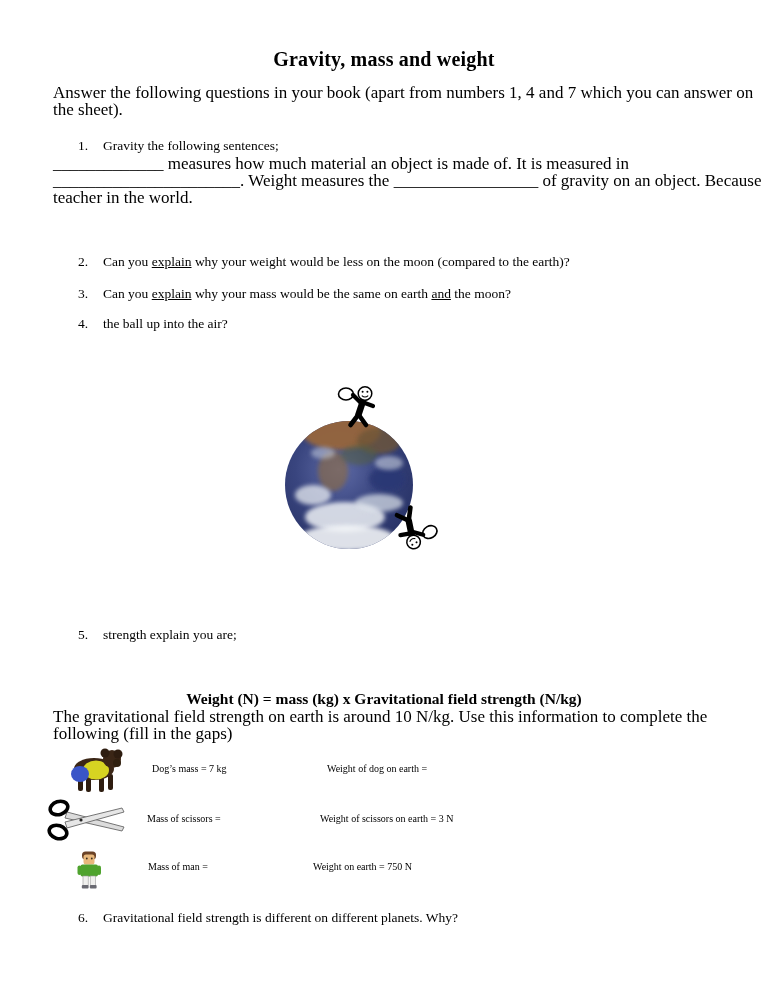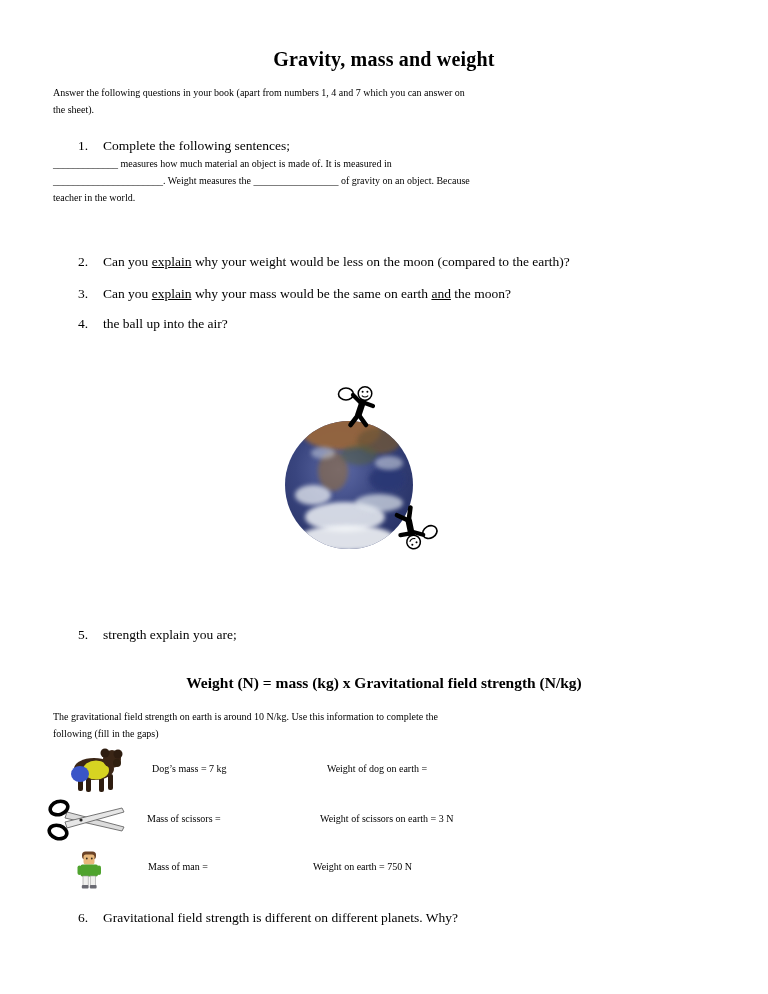--- a/index.html
+++ b/index.html
@@ -1,47 +1,47 @@
 <!DOCTYPE html>
 <html><head>
 <meta charset="utf-8">
 <style>
   html,body{margin:0;padding:0;}
   body{width:768px;height:994px;background:#ffffff;}
   .page{position:relative;width:768px;height:992px;background:#ffffff;
         font-family:"Liberation Serif",serif;color:#000;overflow:hidden;}
   .title{position:absolute;left:0;right:0;top:48px;margin:0;text-align:center;
          font-size:20px;font-weight:700;letter-spacing:.2px;}
-  .para{position:absolute;left:53px;font-size:10px;line-height:16.8px;}
+  .para{position:absolute;left:53px;font-size:17px;line-height:16.8px;}
   .para div{white-space:nowrap;}
   .qrow{position:absolute;left:78px;font-size:13.5px;line-height:16.8px;display:flex;}
   .qnum{width:25px;flex:none;}
   .qtext{white-space:nowrap;}
   .qtext div{white-space:nowrap;}
   .u{text-decoration:underline;}
-  .formula{position:absolute;left:0;right:0;top:674px;margin:0;text-align:center;
+  .formula{position:absolute;left:0;right:0;top:674px;margin:16px;text-align:center;
            font-size:15.5px;font-weight:700;}
   .label{position:absolute;font-size:10px;line-height:17px;white-space:nowrap;}
   .fig{position:absolute;}
 </style>
 </head>
 <body>
 
 <div class="page">
 
   <h1 class="title">Gravity, mass and weight</h1>
 
   <div class="para" style="top:85px">
     <div>Answer the following questions in your book (apart from numbers 1, 4 and 7 which you can answer on</div>
     <div>the sheet).</div>
   </div>
 
   <div class="qrow" style="top:138px">
     <span class="qnum">1.</span>
-    <span class="qtext">Complete the following sentences;</span>
+    <span class="qtext">Gravity the following sentences;</span>
   </div>
 
   <div class="para" style="top:156px">
     <div>_____________ measures how much material an object is made of. It is measured in</div>
     <div>______________________. Weight measures the _________________ of gravity on an object. Because</div>
     <div>teacher in the world.</div>
   </div>
 
   <div class="qrow" style="top:254px">
     <span class="qnum">2.</span>

